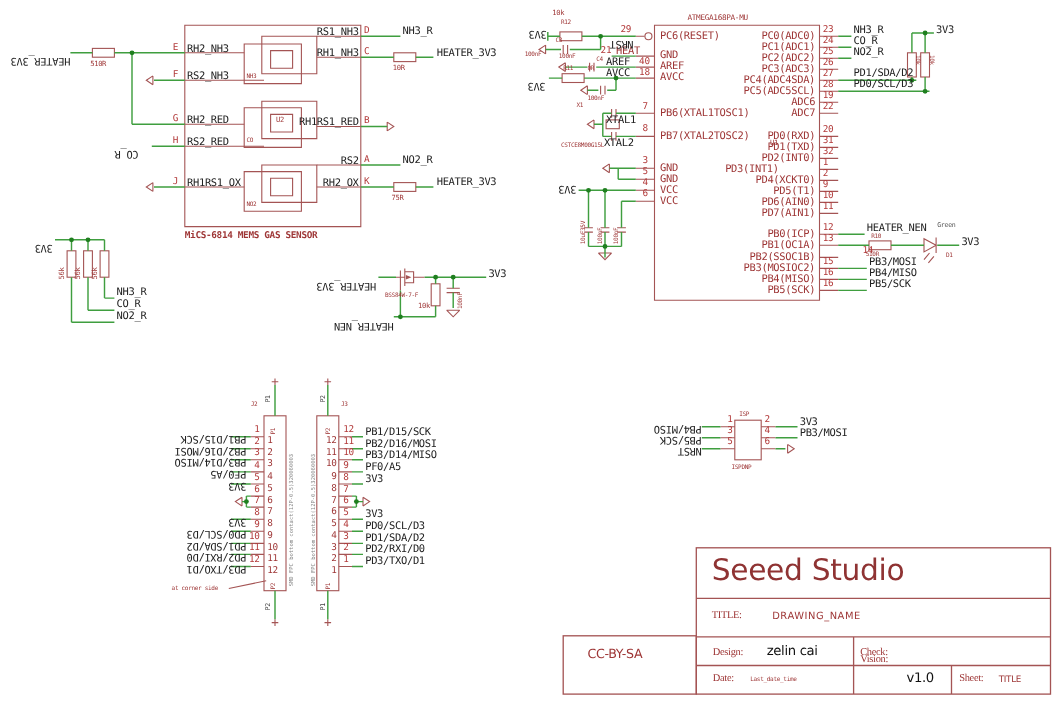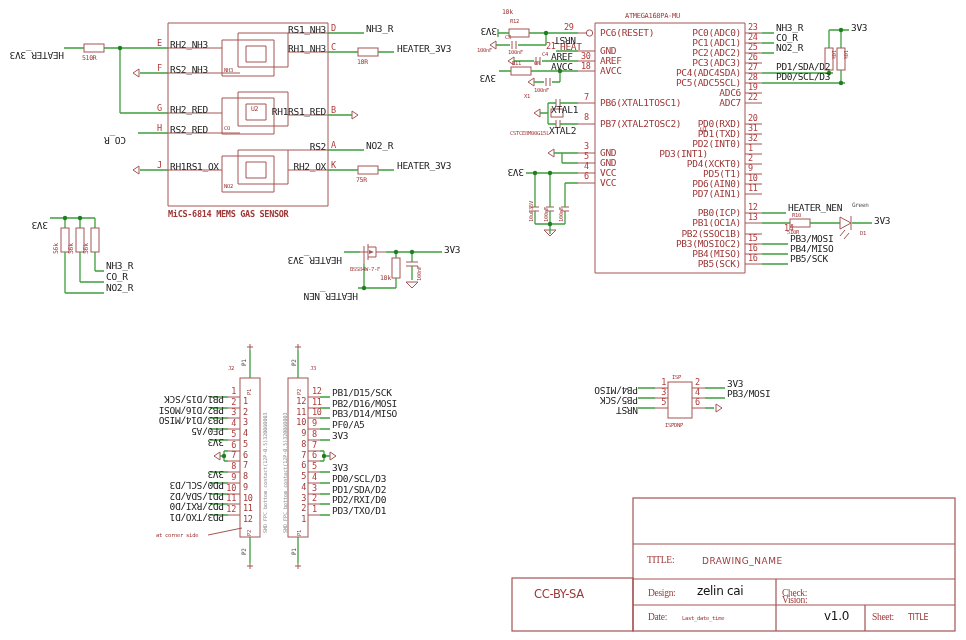--- a/index.html
+++ b/index.html
@@ -171,21 +171,21 @@
 <span class="t nm" style="left:600px;top:56px">AREF</span>
 <span class="t nm" style="left:600px;top:66px">AVCC</span>
 <span class="t nm" style="left:600px;top:98px">PB6(XTAL1TOSC1)</span>
 <span class="t nm" style="left:600px;top:119px">PB7(XTAL2TOSC2)</span>
 <span class="t nm" style="left:600px;top:148px">GND</span>
 <span class="t nm" style="left:600px;top:158px">GND</span>
 <span class="t nm" style="left:600px;top:168px">VCC</span>
 <span class="t nm" style="left:600px;top:178px">VCC</span>
 <span class="t pn" style="left:564px;top:23px">29</span>
 <span class="t pn" style="left:546px;top:42px">21</span>
-<span class="t pn" style="left:581px;top:52px">30</span>
+<span class="t pn" style="left:581px;top:52px">40</span>
 <span class="t pn" style="left:581px;top:62px">18</span>
 <span class="t pn" style="left:584px;top:93px">7</span>
 <span class="t pn" style="left:584px;top:113px">8</span>
 <span class="t pn" style="left:584px;top:142px">3</span>
 <span class="t pn" style="left:584px;top:152px">5</span>
 <span class="t pn" style="left:584px;top:162px">4</span>
 <span class="t pn" style="left:584px;top:172px">6</span>
 <span class="t nm" style="left:560px;top:42px">HEAT</span>
 <span class="t net m" style="left:544px;top:35px;width:32px">NRST</span>
 <span class="t net m" style="left:477px;top:26px;width:20px">3V3</span>
@@ -361,20 +361,21 @@
 <span class="t pn ra" style="left:652px;top:398px;width:14px">5</span>
 <span class="t pn" style="left:695px;top:378px">2</span>
 <span class="t pn" style="left:695px;top:388px">4</span>
 <span class="t pn" style="left:695px;top:398px">6</span>
 <span class="t net m" style="left:576px;top:385px;width:62px">PB4/MISO</span>
 <span class="t net m" style="left:576px;top:395px;width:62px">PB5/SCK</span>
 <span class="t net m" style="left:576px;top:405px;width:62px">NRST</span>
 <span class="t net" style="left:727px;top:379px">3V3</span>
 <span class="t net" style="left:727px;top:389px">PB3/MOSI</span>
 
+<span class="t big" style="left:647px;top:505px">Seeed Studio</span>
 <span class="t tbl" style="left:647px;top:556px">TITLE:</span>
 <span class="t tbm" style="left:702px;top:557px">DRAWING_NAME</span>
 <span class="t tbl" style="left:648px;top:589px">Design:</span>
 <span class="t tbv" style="left:697px;top:585px">zelin cai</span>
 <span class="t tbl" style="left:782px;top:589px">Check:</span>
 <span class="t tbl" style="left:648px;top:613px">Date:</span>
 <span class="t xs" style="left:682px;top:616px">Last_date_time</span>
 <span class="t tbl" style="left:782px;top:596px">Vision:</span>
 <span class="t tbv" style="left:824px;top:610px">v1.0</span>
 <span class="t tbl" style="left:872px;top:613px">Sheet:</span>

